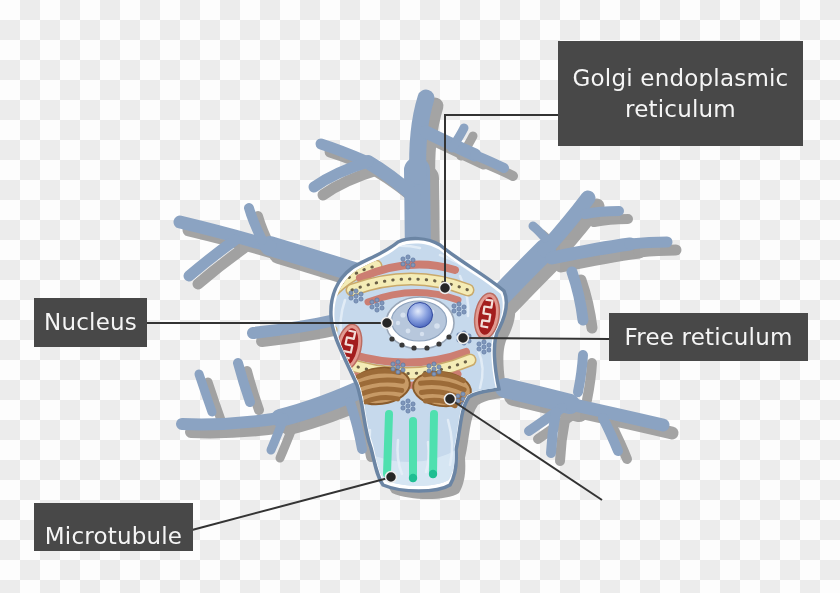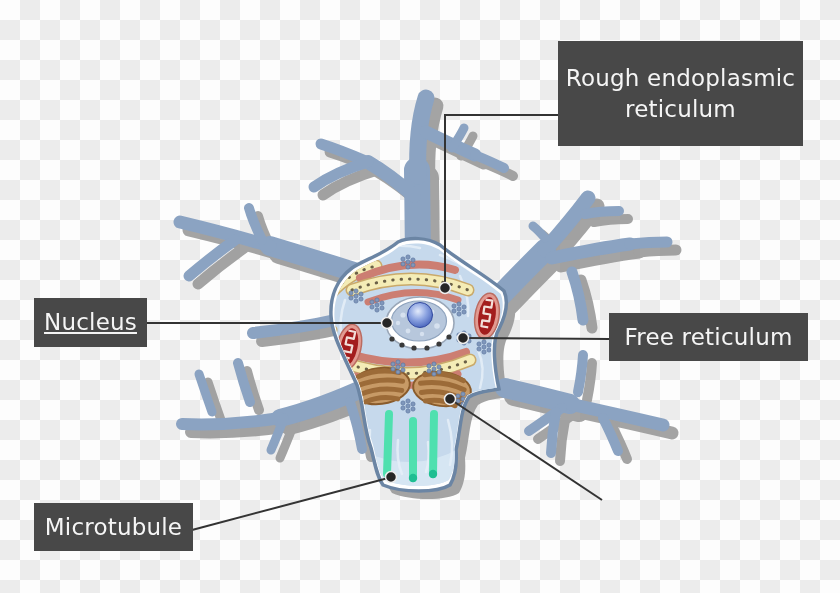--- a/index.html
+++ b/index.html
@@ -9,24 +9,24 @@
     background:conic-gradient(#ececec 25%,#fdfdfd 0 50%,#ececec 0 75%,#fdfdfd 0);
     background-size:40px 40px;
   }
   .stage svg{position:absolute;left:0;top:0;}
   .label{
     position:absolute;background:#484848;color:#f5f5f5;
     display:flex;align-items:center;justify-content:center;text-align:center;
     font-size:23px;line-height:1.32;letter-spacing:.2px;
   }
   .lbl-rer{left:558px;top:41px;width:245px;height:105px;padding:0 6px;box-sizing:border-box;}
-  .lbl-nucleus{left:34px;top:298px;width:113px;height:49px;text-decoration:underline;}
+  .lbl-nucleus{left:34px;top:298px;width:113px;height:49px;}
   .lbl-ribo{left:609px;top:313px;width:199px;height:48px;}
   .lbl-golgi{left:601px;top:475px;width:206px;height:48px;}
-  .lbl-micro{left:34px;top:503px;width:159px;height:48px;}
+  .lbl-micro{left:34px;top:503px;width:159px;height:48px;align-items:flex-end;}
 </style>
 </head>
 <body>
 
 <div class="stage">
 
 <svg width="840" height="593" viewBox="0 0 840 593">
   <defs>
     <path id="somaPath" d="M 398,242 C 384,254 364,260 352,268 C 336,280 330,298 331,316 C 332,336 344,356 357,385 C 364,405 363,426 371,448 C 375,464 377,477 383,485 C 402,493 437,493 450,485 C 456,475 457,463 456,450 C 461,428 460,410 469,397 C 478,391 489,391 499,389 C 495,371 491,341 499,329 C 507,313 508,300 504,291 C 487,276 459,261 440,245 C 427,237 409,237 398,242 Z"></path>
     <g id="tree" fill="none" stroke="currentColor" stroke-linecap="round">
@@ -221,21 +221,21 @@
   <g fill="#262626" stroke="#eeeeee" stroke-width="1.5">
     <circle cx="445" cy="288" r="5.5"></circle>
     <circle cx="387" cy="323" r="5.5"></circle>
     <circle cx="463" cy="338" r="5.5"></circle>
     <circle cx="450" cy="399" r="5.5"></circle>
     <circle cx="391" cy="477" r="5.5"></circle>
   </g>
 </svg>
 
 <div class="label lbl-rer">
-  <span>Rough endoplasmic reticulum</span>
+  <span>Golgi endoplasmic reticulum</span>
 </div>
 <div class="label lbl-nucleus">
   <span>Nucleus</span>
 </div>
 <div class="label lbl-ribo">
   <span>Free reticulum</span>
 </div>
 <div class="label lbl-micro">
   <span>Microtubule</span>
 </div>

